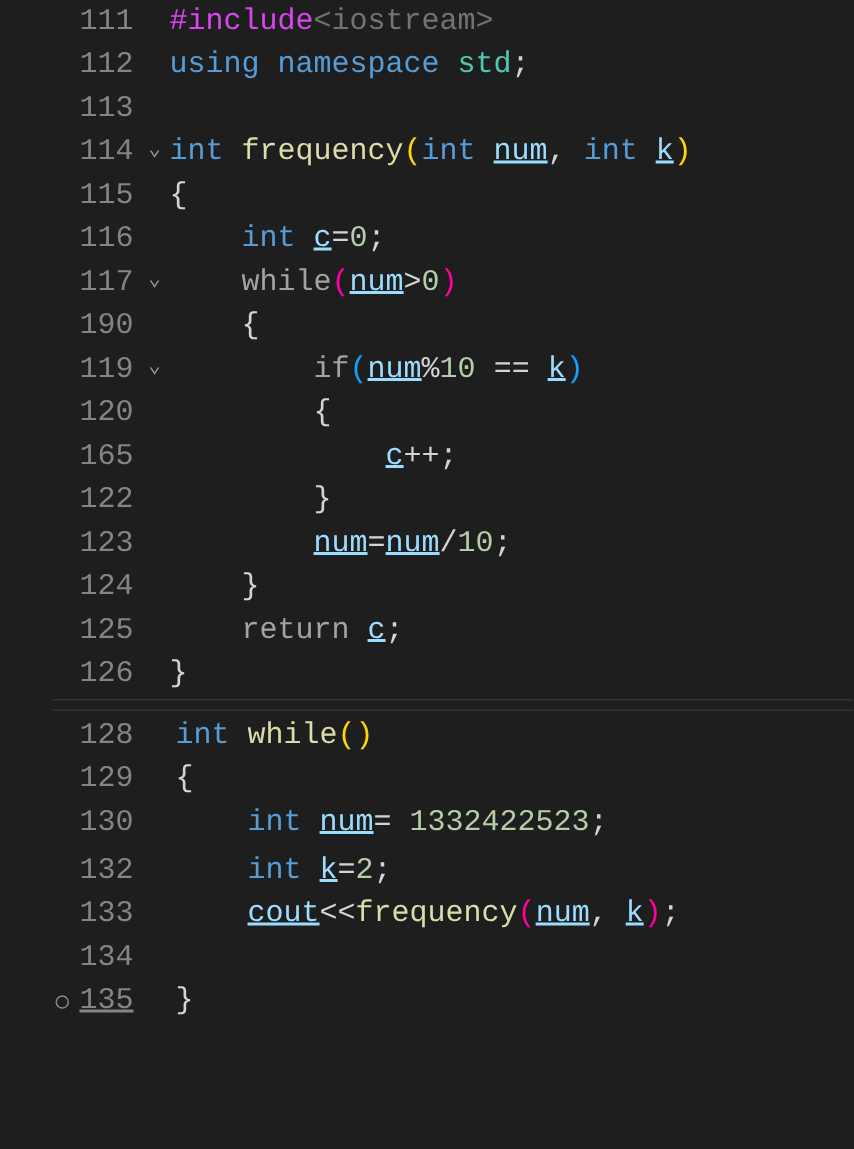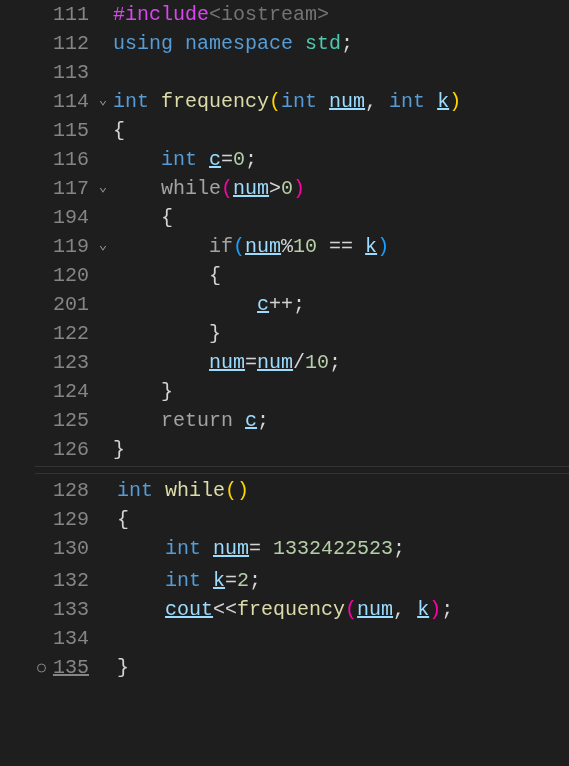--- a/index.html
+++ b/index.html
@@ -86,24 +86,24 @@
 <body>
 
 <div class="editor" id="editor">
     <div class="line section1"><div class="gutter">111</div><div class="fold"></div><div class="code"><span class="pp">#include</span><span class="str">&lt;iostream&gt;</span></div></div>
     <div class="line section1"><div class="gutter">112</div><div class="fold"></div><div class="code"><span class="kw">using </span><span class="kw">namespace </span><span class="ns">std</span><span class="punc">;</span></div></div>
     <div class="line section1"><div class="gutter">113</div><div class="fold"></div><div class="code"></div></div>
     <div class="line section1"><div class="gutter">114</div><div class="fold">⌄</div><div class="code"><span class="kw">int </span><span class="fn">frequency</span><span class="parenY">(</span><span class="kw">int </span><span class="var">num</span><span class="punc">, </span><span class="kw">int </span><span class="var">k</span><span class="parenY">)</span></div></div>
     <div class="line section1"><div class="gutter">115</div><div class="fold"></div><div class="code"><span class="punc">{</span></div></div>
     <div class="line section1"><div class="gutter">116</div><div class="fold"></div><div class="code"><span class="punc">    </span><span class="kw">int </span><span class="var">c</span><span class="op">=</span><span class="num">0</span><span class="punc">;</span></div></div>
     <div class="line section1"><div class="gutter">117</div><div class="fold">⌄</div><div class="code"><span class="punc">    </span><span class="kw2">while</span><span class="paren">(</span><span class="var">num</span><span class="op">&gt;</span><span class="num">0</span><span class="paren">)</span></div></div>
-    <div class="line section1"><div class="gutter">194</div><div class="fold"></div><div class="code"><span class="punc">    {</span></div></div>
+    <div class="line section1"><div class="gutter">190</div><div class="fold"></div><div class="code"><span class="punc">    {</span></div></div>
     <div class="line section1"><div class="gutter">119</div><div class="fold">⌄</div><div class="code"><span class="punc">        </span><span class="kw2">if</span><span class="paren2">(</span><span class="var">num</span><span class="op">%</span><span class="num">10</span><span class="op"> == </span><span class="var">k</span><span class="paren2">)</span></div></div>
     <div class="line section1"><div class="gutter">120</div><div class="fold"></div><div class="code"><span class="punc">        {</span></div></div>
-    <div class="line section1"><div class="gutter">201</div><div class="fold"></div><div class="code"><span class="punc">            </span><span class="var">c</span><span class="op">++</span><span class="punc">;</span></div></div>
+    <div class="line section1"><div class="gutter">165</div><div class="fold"></div><div class="code"><span class="punc">            </span><span class="var">c</span><span class="op">++</span><span class="punc">;</span></div></div>
     <div class="line section1"><div class="gutter">122</div><div class="fold"></div><div class="code"><span class="punc">        }</span></div></div>
     <div class="line section1"><div class="gutter">123</div><div class="fold"></div><div class="code"><span class="punc">        </span><span class="var">num</span><span class="op">=</span><span class="var">num</span><span class="op">/</span><span class="num">10</span><span class="punc">;</span></div></div>
     <div class="line section1"><div class="gutter">124</div><div class="fold"></div><div class="code"><span class="punc">    }</span></div></div>
     <div class="line section1"><div class="gutter">125</div><div class="fold"></div><div class="code"><span class="punc">    </span><span class="kw2">return </span><span class="var">c</span><span class="punc">;</span></div></div>
     <div class="line section1"><div class="gutter">126</div><div class="fold"></div><div class="code"><span class="punc">}</span></div></div>
     <div class="gap"></div>
     <div class="line section2"><div class="gutter">128</div><div class="fold"></div><div class="code"><span class="kw">int </span><span class="fn">while</span><span class="parenY">()</span></div></div>
     <div class="line section2"><div class="gutter">129</div><div class="fold"></div><div class="code"><span class="punc">{</span></div></div>
     <div class="line section2"><div class="gutter">130</div><div class="fold"></div><div class="code"><span class="punc">    </span><span class="kw">int </span><span class="var">num</span><span class="op">= </span><span class="num">1332422523</span><span class="punc">;</span></div></div>
     <div class="line section2"><div class="fold"></div><div class="code"></div></div>

